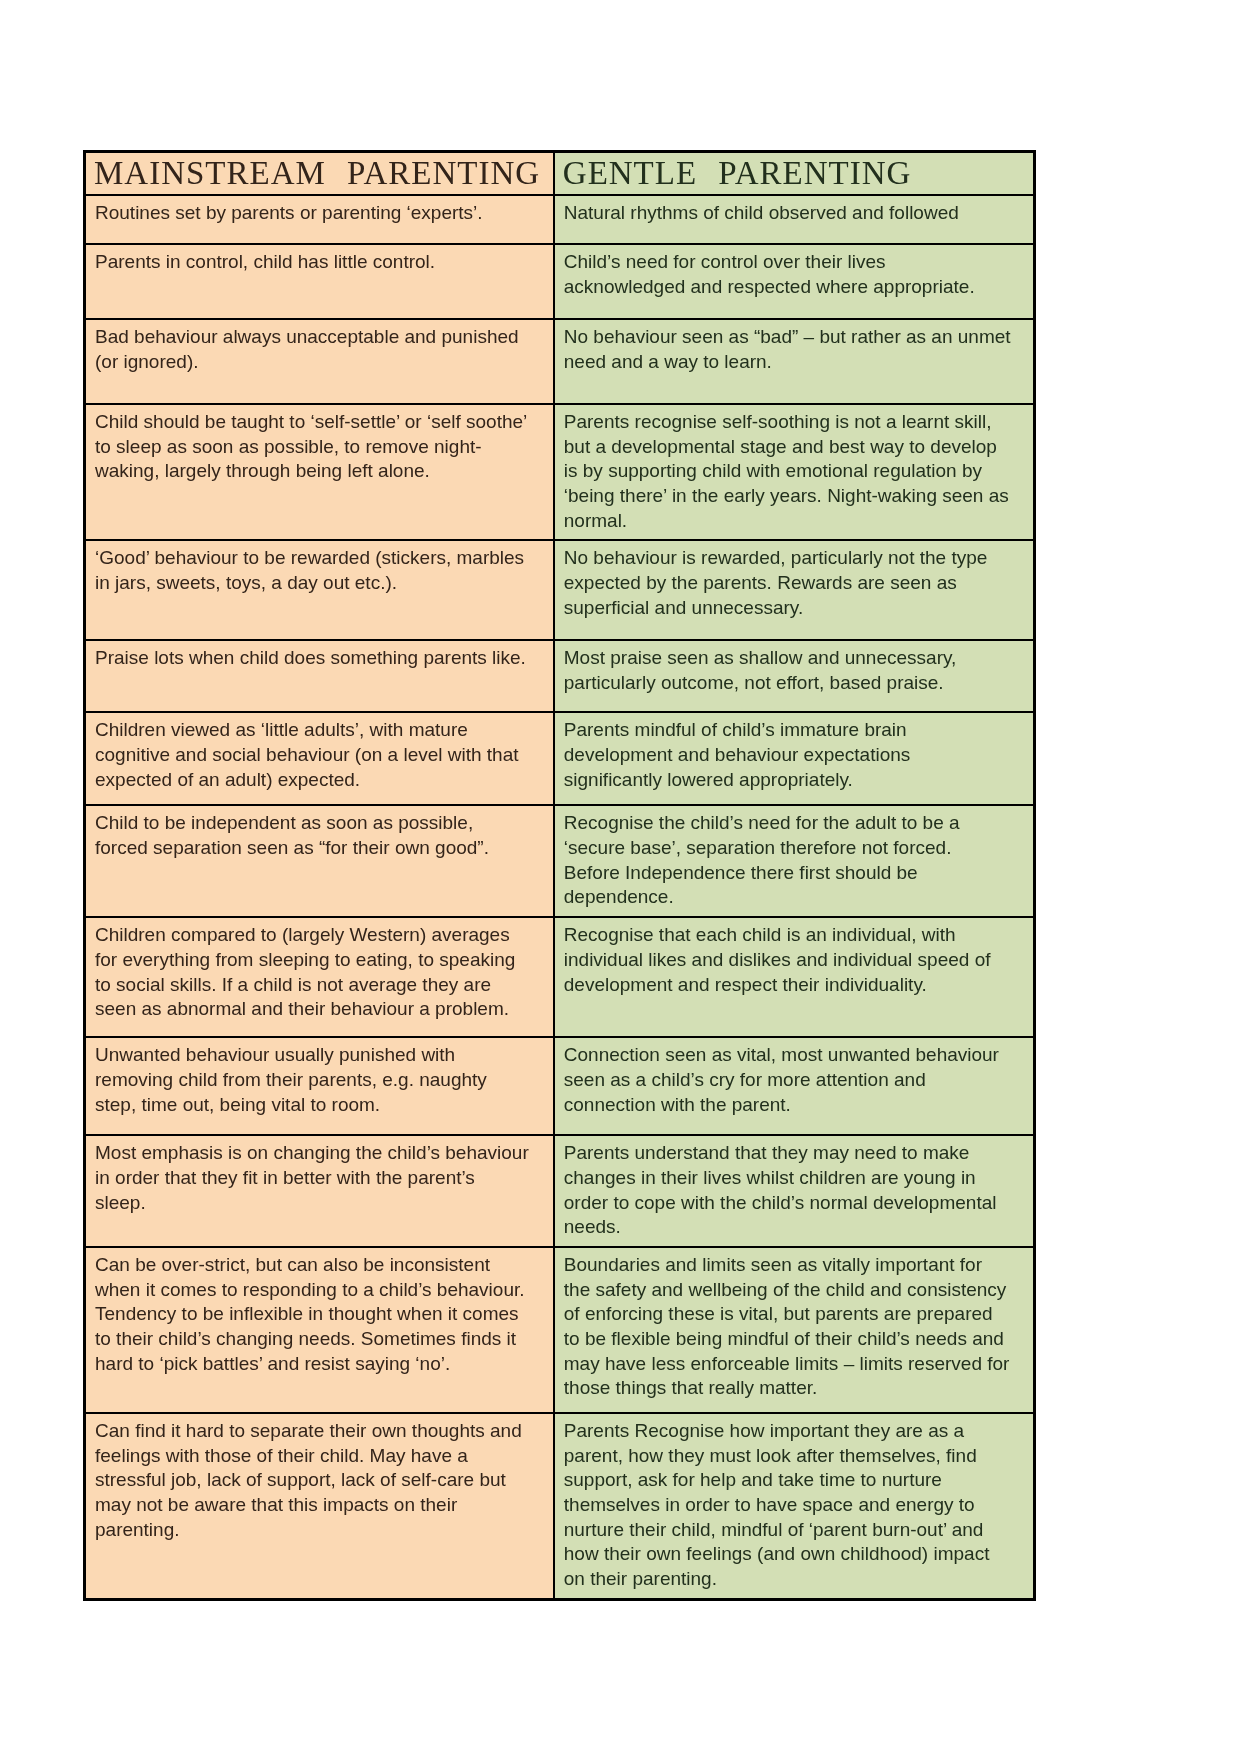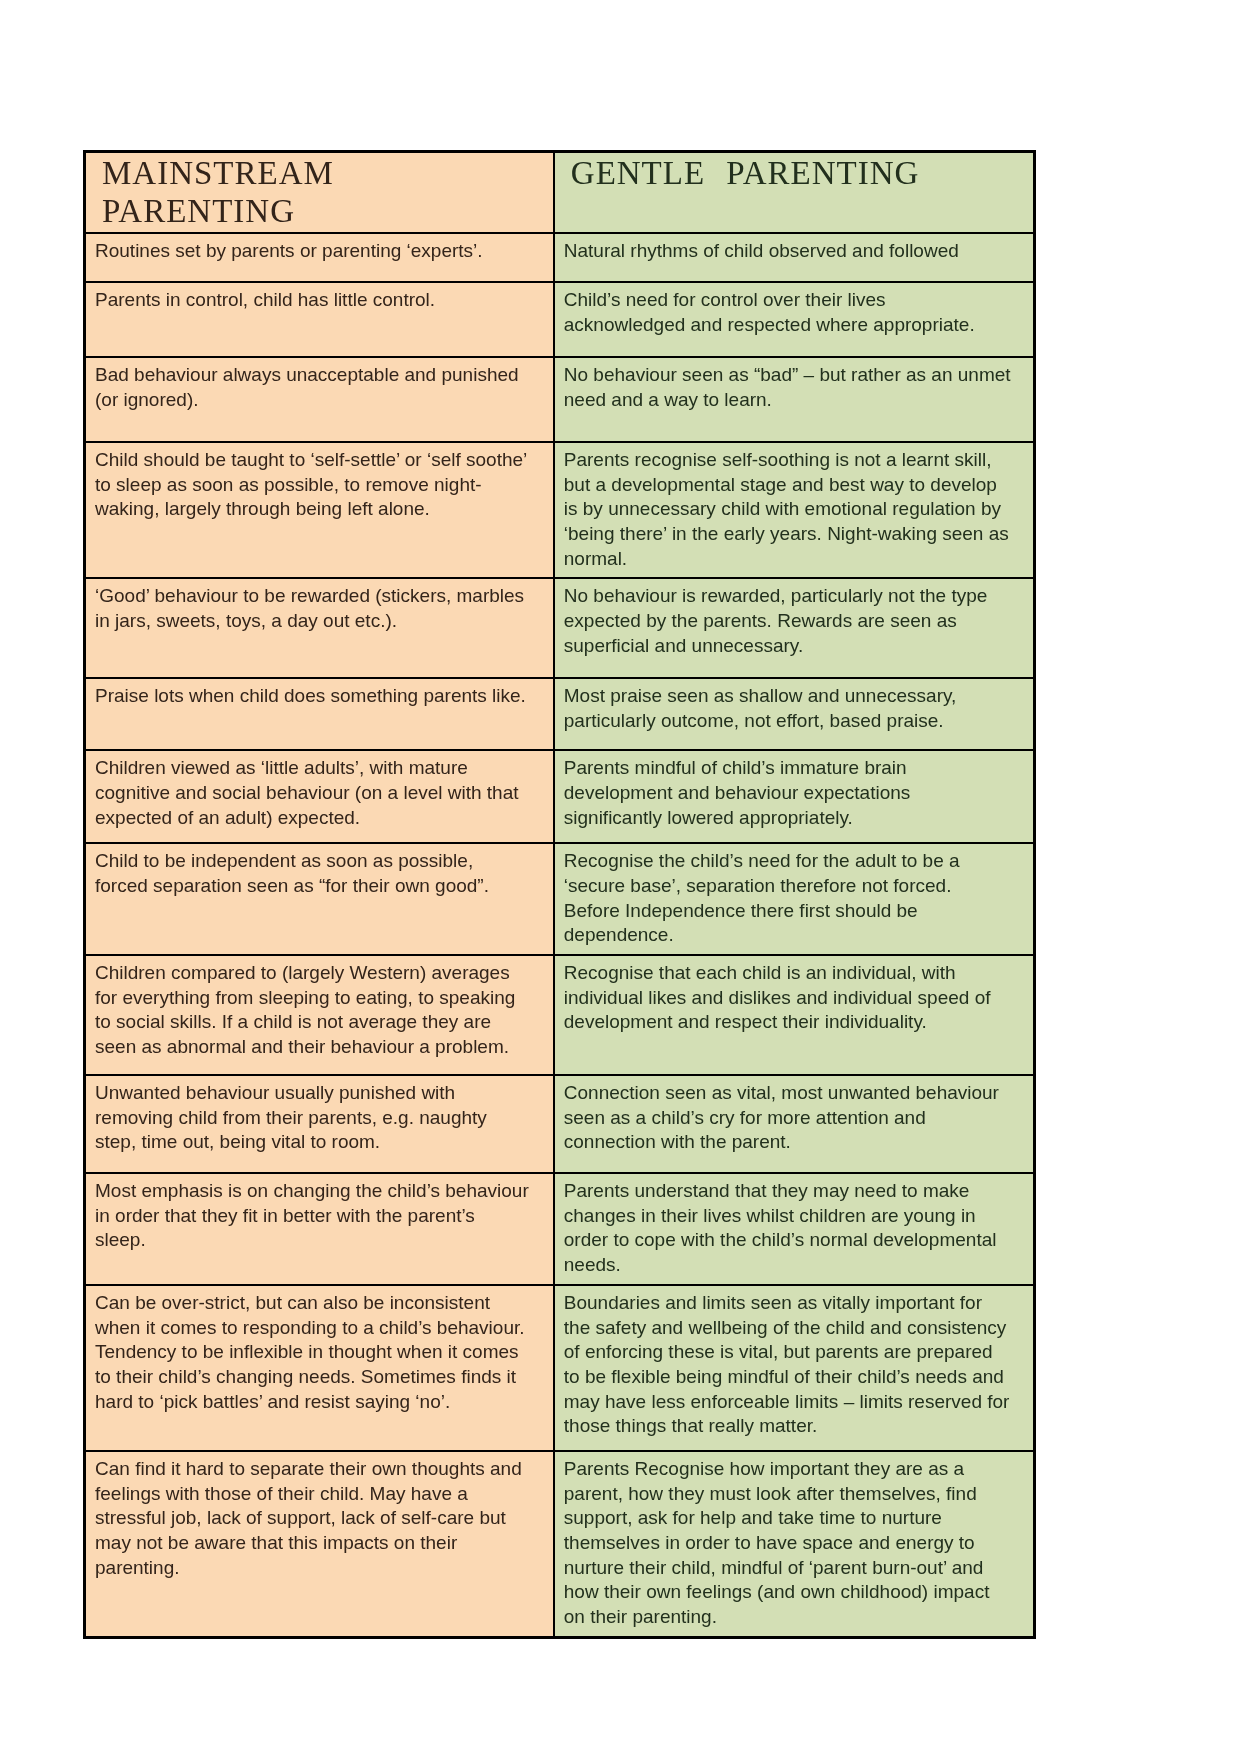--- a/index.html
+++ b/index.html
@@ -33,21 +33,21 @@
     text-align: left;
     white-space: pre-wrap;
   }
   th.hdr {
     font-family: "Liberation Serif", "DejaVu Serif", serif;
     font-weight: normal;
     font-size: 33px;
     line-height: 1.15;
     letter-spacing: 1px;
     word-spacing: 12px;
-    padding: 2px 8px 1px 16px;
+    padding: 2px 8px 1px 8px;
     height: 43px;
     box-sizing: border-box;
   }
   td {
     font-size: 19px;
     line-height: 1.3;
     padding: 5px 22px 6px 9px;
   }
   .cl { background: var(--mainstream-bg, #fbd9b4); color: var(--mainstream-text, #33241a); }
   .cr { background: var(--gentle-bg, #d3dfb5);     color: var(--gentle-text, #22301d); margin-left: 17px; }
@@ -75,21 +75,21 @@
       <tr style="height:75px">
         <td class="cl">Parents in control, child has little control.</td>
         <td class="cr">Child’s need for control over their lives acknowledged and respected where appropriate.</td>
       </tr>
       <tr style="height:85px">
         <td class="cl">Bad behaviour always unacceptable and punished (or ignored).</td>
         <td class="cr">No behaviour seen as “bad” – but rather as an unmet need and a way to learn.</td>
       </tr>
       <tr style="height:119px">
         <td class="cl">Child should be taught to ‘self-settle’ or ‘self soothe’ to sleep as soon as possible, to remove night-waking, largely through being left alone.</td>
-        <td class="cr">Parents recognise self-soothing is not a learnt skill, but a developmental stage and best way to develop is by unnecessary child with emotional regulation by ‘being there’ in the early years. Night-waking seen as normal.</td>
+        <td class="cr">Parents recognise self-soothing is not a learnt skill, but a developmental stage and best way to develop is by supporting child with emotional regulation by ‘being there’ in the early years. Night-waking seen as normal.</td>
       </tr>
       <tr style="height:100px">
         <td class="cl">‘Good’ behaviour to be rewarded (stickers, marbles in jars, sweets, toys, a day out etc.).</td>
         <td class="cr">No behaviour is rewarded, particularly not the type expected by the parents. Rewards are seen as superficial and unnecessary.</td>
       </tr>
       <tr style="height:72px">
         <td class="cl">Praise lots when child does something parents like.</td>
         <td class="cr">Most praise seen as shallow and unnecessary, particularly outcome, not effort, based praise.</td>
       </tr>
       <tr style="height:93px">

